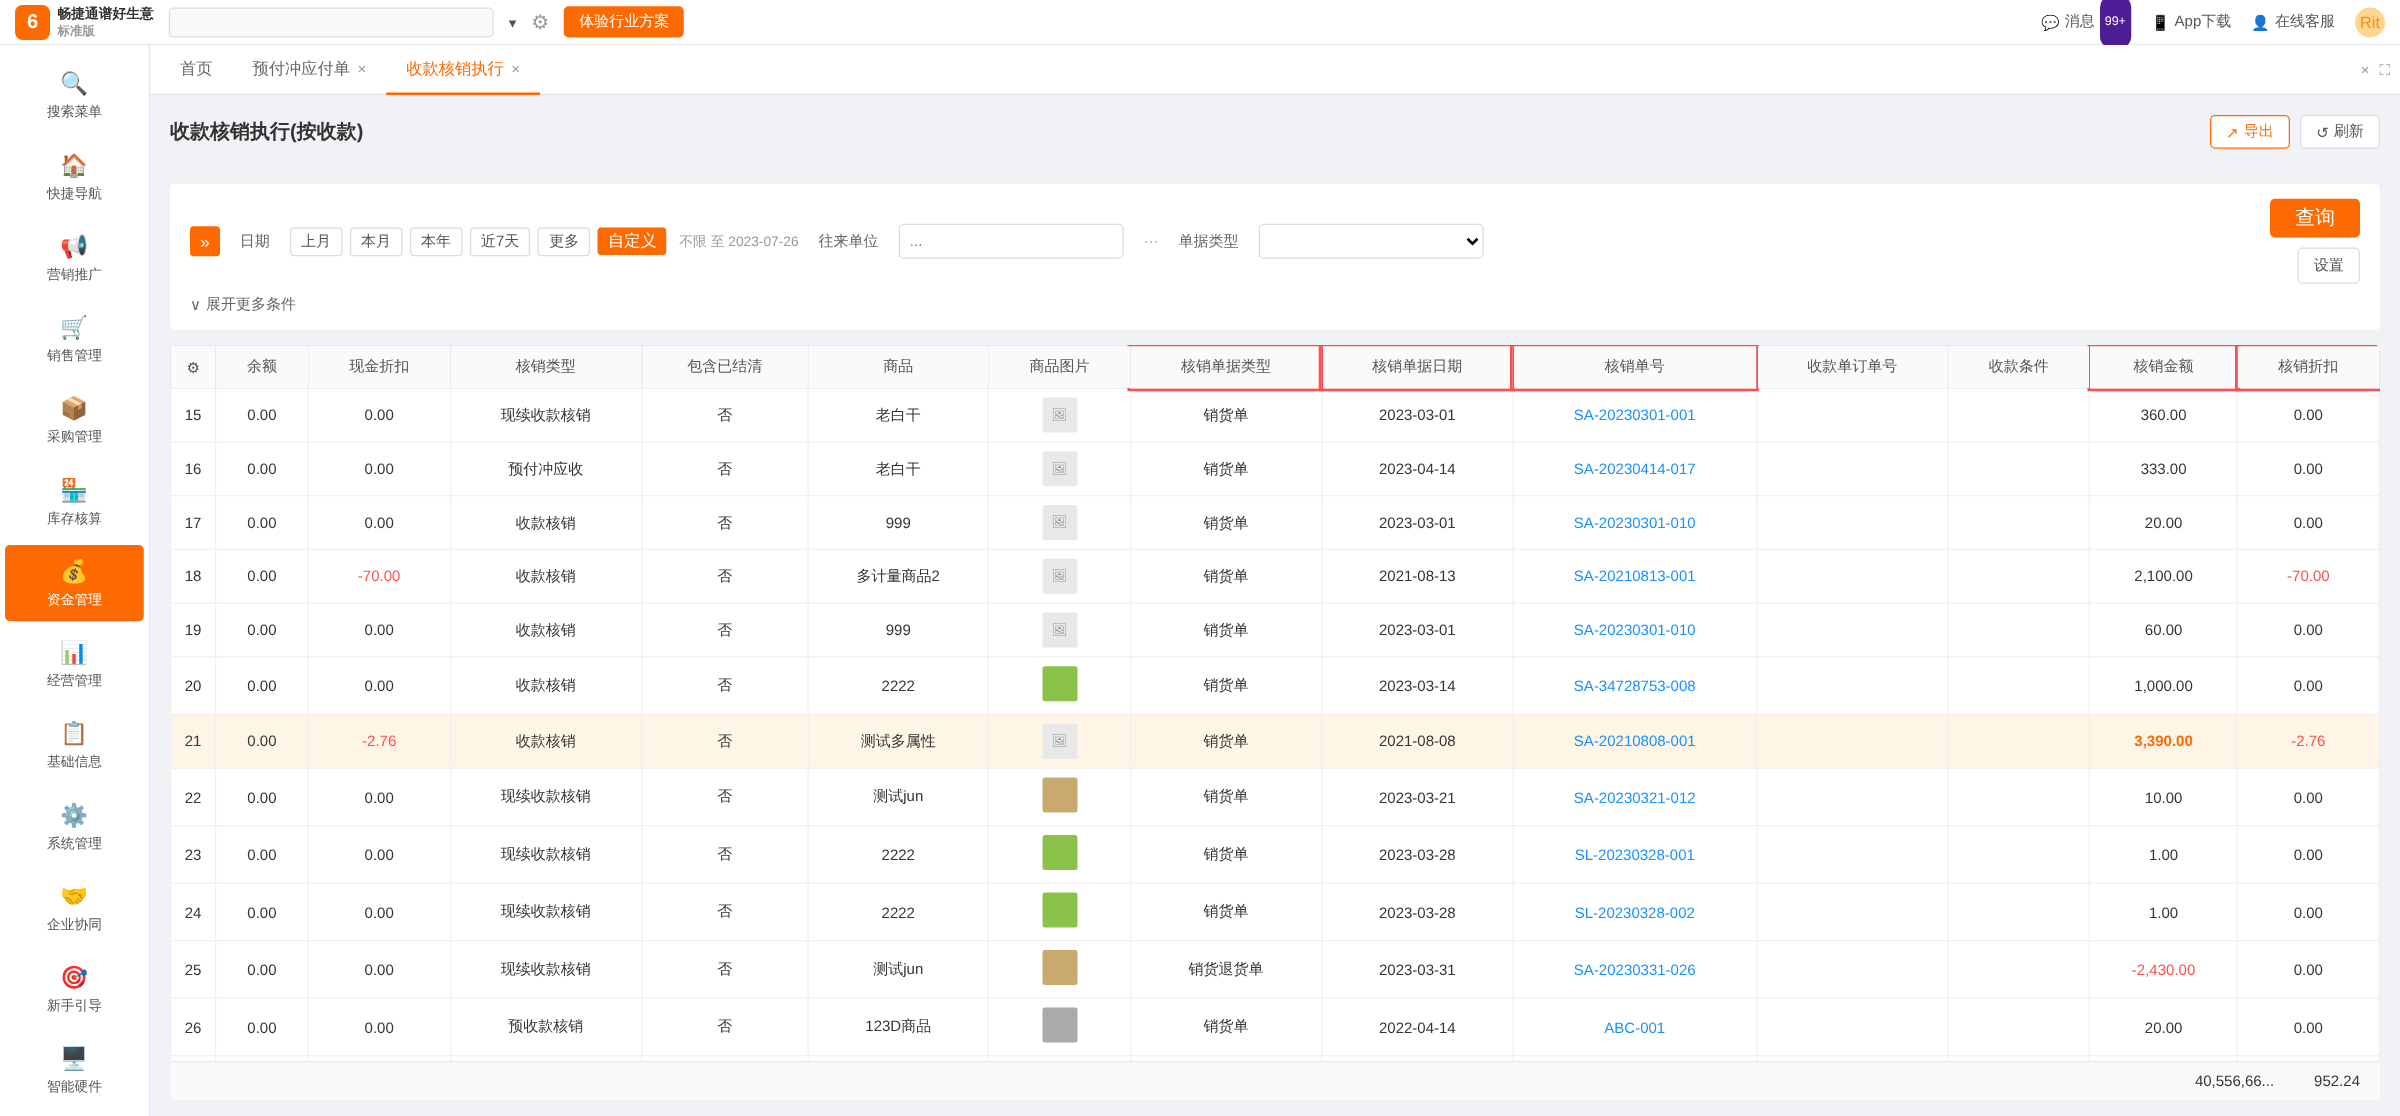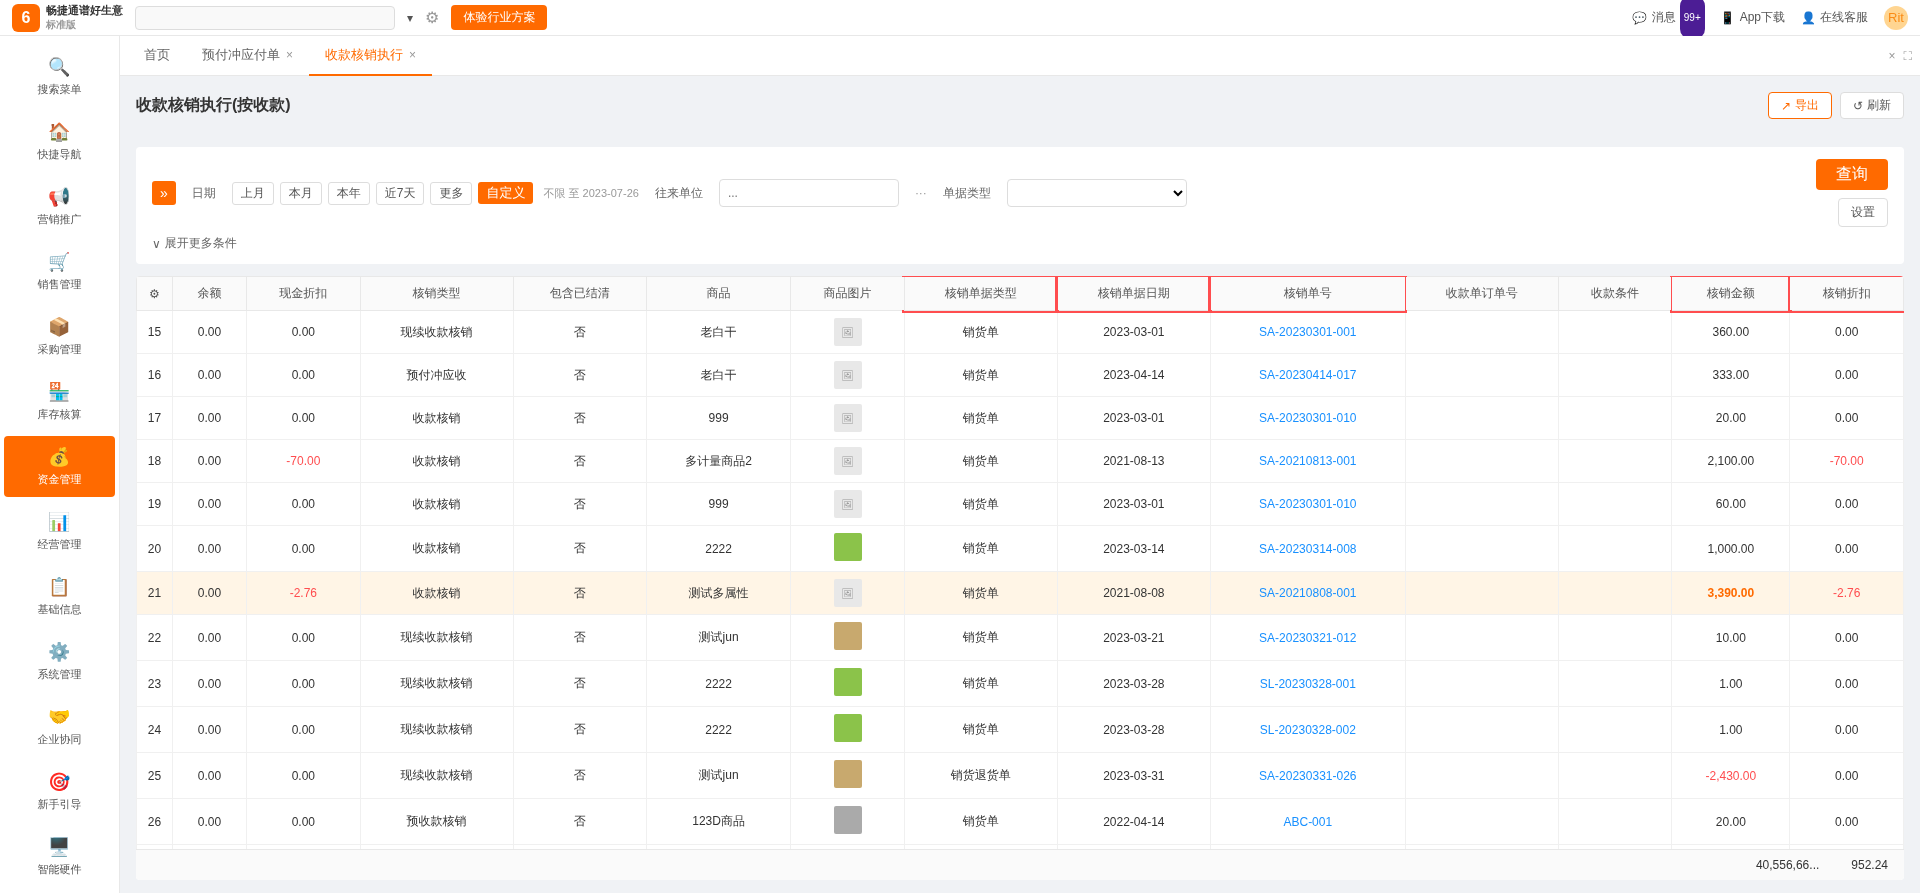--- a/index.html
+++ b/index.html
@@ -368,21 +368,21 @@
                 <tr>
       <td>20</td>
       <td>0.00</td>
       <td class="">0.00</td>
       <td>收款核销</td>
       <td>否</td>
       <td>2222</td>
       <td><div class="img-placeholder-colored"></div></td>
       <td>销货单</td>
       <td>2023-03-14</td>
-      <td><a class="link-text">SA-20230314-008</a></td>
+      <td><a class="link-text">SA-34728753-008</a></td>
       <td></td>
       <td></td>
       <td class="" style="">1,000.00</td>
       <td class="">0.00</td>
     </tr>
                 <tr class="highlighted">
       <td>21</td>
       <td>0.00</td>
       <td class="negative">-2.76</td>
       <td>收款核销</td>

